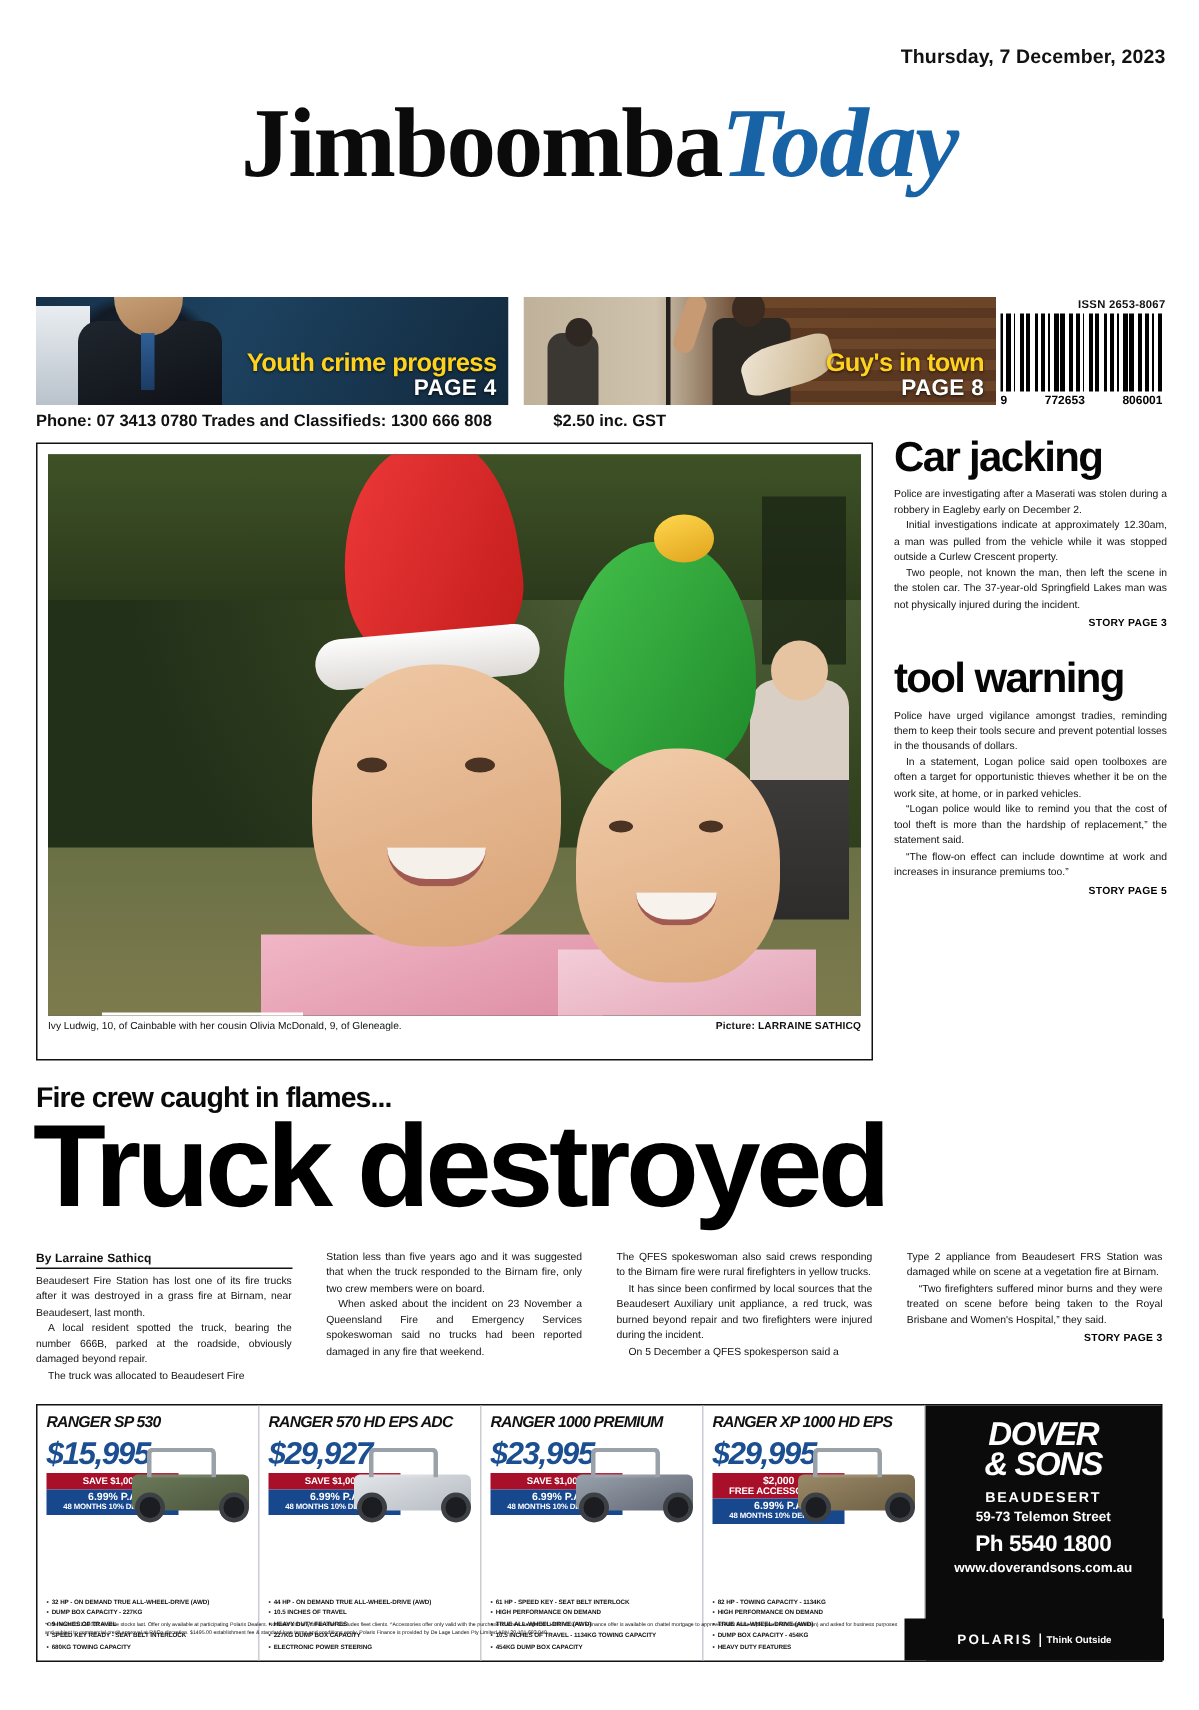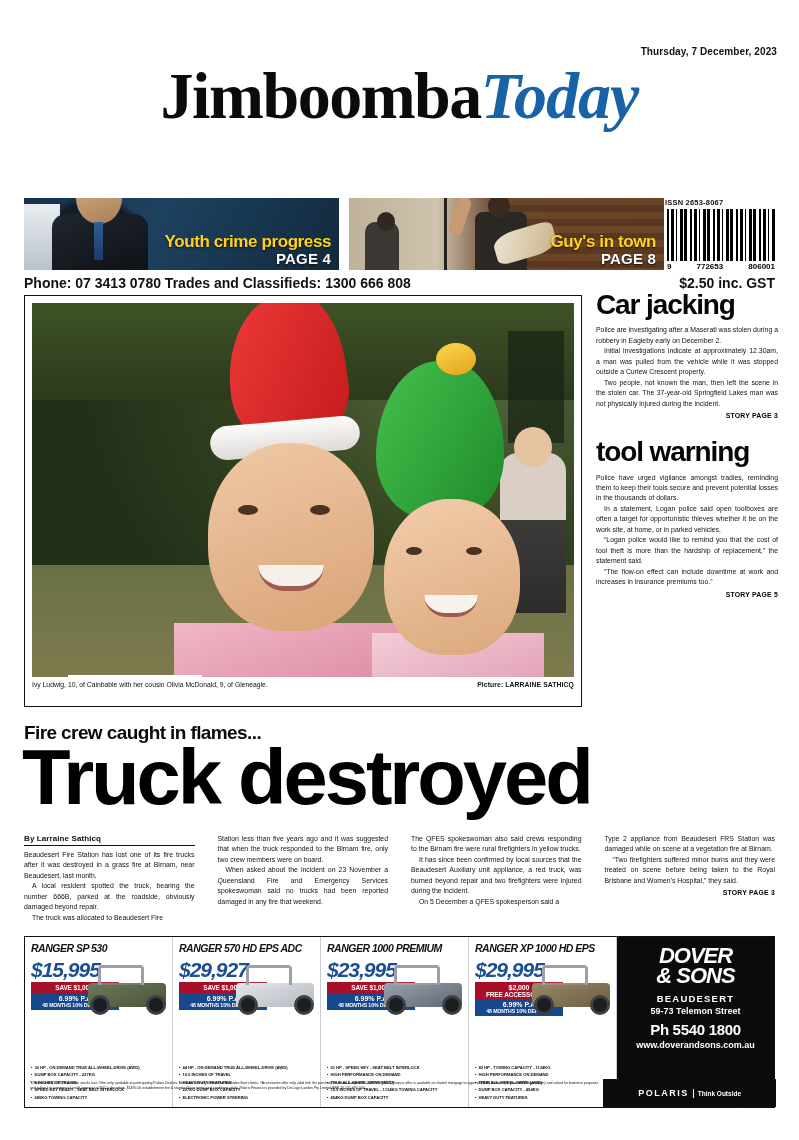--- a/index.html
+++ b/index.html
@@ -6,22 +6,22 @@
   html, body {
     width: 799px; height: 1140px;
     background: #ffffff;
     font-family: "Liberation Sans", sans-serif;
     overflow: hidden;
   }
   .page { position: relative; width: 799px; height: 1140px; background:#fff; }
 
   
   .dateline {
-    position:absolute; top:46px; right:22px;
-    font-size:10px; font-weight:700; color:#111; letter-spacing:.1px;
+    position:absolute; top:30px; right:22px;
+    font-size:13px; font-weight:700; color:#111; letter-spacing:.1px;
   }
 
   
   .masthead {
     position:absolute; top:58px; left:0; width:799px;
     text-align:center; white-space:nowrap;
   }
   .mh-a {
     font-family:"Liberation Serif", serif;
     font-size:66px; font-weight:700; color:#0b0b0b;
@@ -80,31 +80,31 @@
     font-size:17px; font-weight:700; color:#ffd21e; letter-spacing:-.4px;
     text-shadow:0 1px 2px rgba(0,0,0,.75);
   }
   .teaser-page {
     font-size:15px; font-weight:700; color:#ffffff; letter-spacing:.2px;
     text-shadow:0 1px 2px rgba(0,0,0,.75);
   }
 
   
   .barcode-box { position:absolute; top:198px; right:22px; width:112px; }
-  .issn { font-size:7.5px; font-weight:700; text-align:left; color:#111; margin-bottom:2px; letter-spacing:.2px; }
+  .issn { font-size:7.5px; font-weight:700; text-align:right; color:#111; margin-bottom:2px; letter-spacing:.2px; }
   .bars { height:52px; width:108px; margin:0 auto;
     background:
       repeating-linear-gradient(90deg,#000 0 2px,#fff 2px 4px,#000 4px 7px,#fff 7px 9px,
       #000 9px 10px,#fff 10px 13px,#000 13px 16px,#fff 16px 17px,#000 17px 20px,#fff 20px 23px);
   }
   .bar-digits { display:flex; justify-content:space-between; font-size:8px; font-weight:700; width:108px; margin:1px auto 0; }
 
   
-  .phonebar { position:absolute; top:275px; left:24px; width:751px; display:flex; justify-content:space-between;
-    font-size:14px; font-weight:700; color:#111;gap:41px; }
+  .phonebar { position:absolute; top:275px; left:24px; width:751px; display:flex; justify-content:flex-start;
+    font-size:11px; font-weight:700; color:#111;gap:41px; }
 
   
   .feature { position:absolute; top:295px; left:24px; width:558px; height:412px; border:1.2px solid #111; padding:7px; background:#fff; }
   .feature-photo { position:relative; width:100%; height:374px; overflow:hidden;
     background:
       radial-gradient(circle at 80% 8%, #5b6e45 0%, #33431f 40%, #22301a 70%),
       linear-gradient(180deg,#2d3a22 0%,#3a4a28 35%,#59633f 65%,#6f7246 100%);
   }
   .fp-sky { position:absolute; left:0; top:0; width:100%; height:26%;
     background:linear-gradient(180deg,#3e5226,#2c3a1c); }

